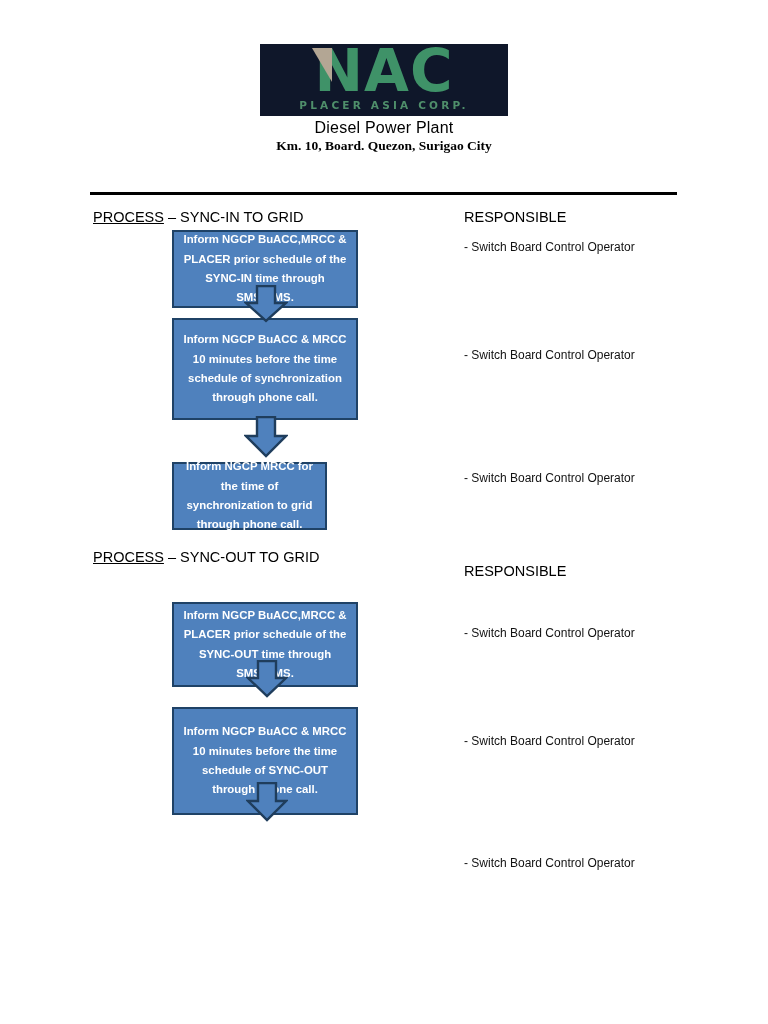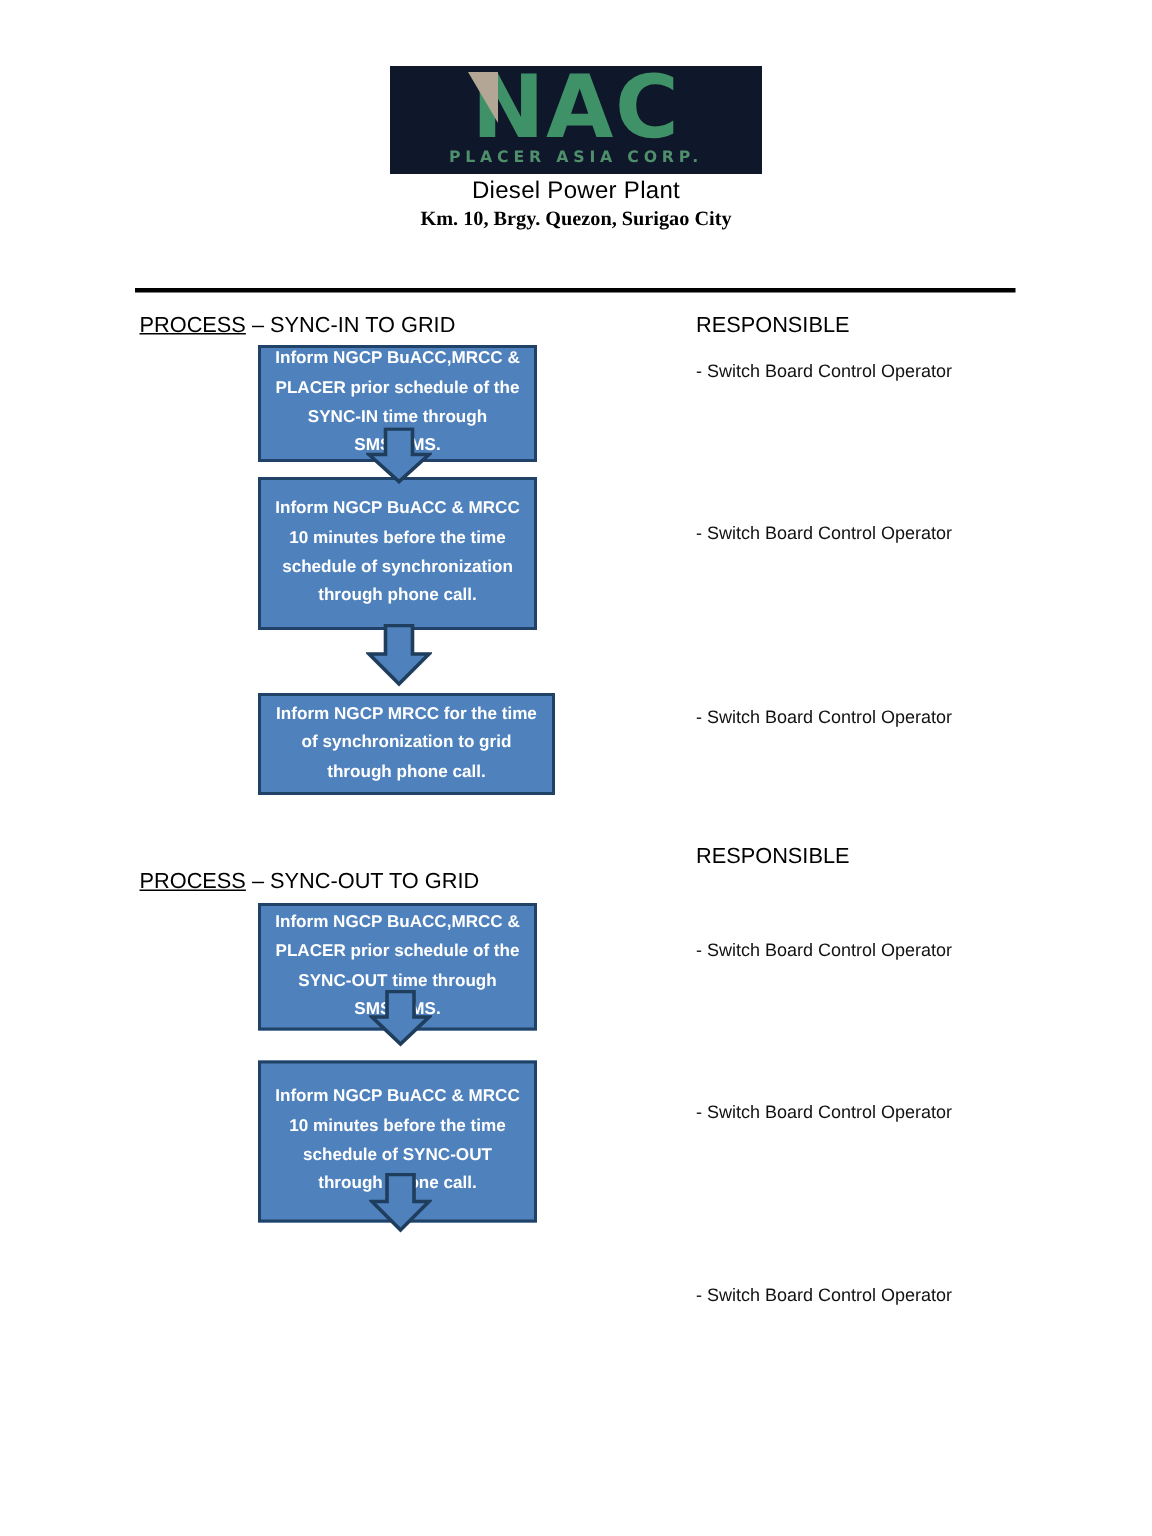--- a/index.html
+++ b/index.html
@@ -157,21 +157,21 @@
 
 <div class="page">
 
   <div class="logo-block">
     <div class="logo-img">
       <div class="logo-word">NAC</div>
       <div class="logo-tri"></div>
       <div class="logo-sub">PLACER ASIA CORP.</div>
     </div>
     <div class="plant-name">Diesel Power Plant</div>
-    <div class="plant-addr">Km. 10, Brgy. Quezon, Surigao City</div>
+    <div class="plant-addr">Km. 10, Board. Quezon, Surigao City</div>
   </div>
 
   <div class="title-rule"></div>
 
   <div class="col-head" style="left:93px; top:209px;">
     <span class="u">PROCESS</span><span> – SYNC-IN TO GRID</span>
   </div>
   <div class="col-head u" style="left:464px; top:209px;">RESPONSIBLE</div>
 
   <div class="flowbox" style="left:172px; top:230px; width:186px; height:78px;">
@@ -185,29 +185,29 @@
 
   <div class="flowbox" style="left:172px; top:318px; width:186px; height:102px;">
     <span>Inform NGCP BuACC &amp; MRCC 10 minutes before the time schedule of synchronization through phone call.</span>
   </div>
   <div class="arrow" style="left:244px; top:416px;">
     <svg width="44" height="42" viewBox="0 0 44 42">
       <polygon points="13,1 31,1 31,20 42,20 22,40 2,20 13,20" fill="#4f81bd" stroke="#1f3d5c" stroke-width="2.4" stroke-linejoin="miter"></polygon>
     </svg>
   </div>
 
-  <div class="flowbox" style="left:172px; top:462px; width:198px; height:68px;">
+  <div class="flowbox" style="left:172px; top:462px; width:155px; height:68px;">
     <span>Inform NGCP MRCC for the time of synchronization to grid through phone call.</span>
   </div>
 
   <div class="resp" style="left:464px; top:240px;">- Switch Board Control Operator</div>
   <div class="resp" style="left:464px; top:348px;">- Switch Board Control Operator</div>
   <div class="resp" style="left:464px; top:471px;">- Switch Board Control Operator</div>
 
-  <div class="col-head" style="left:93px; top:580px;text-align:center;">
+  <div class="col-head" style="left:93px; top:549px;text-align:center;">
     <span class="u">PROCESS</span><span> – SYNC-OUT TO GRID</span>
   </div>
   <div class="col-head u" style="left:464px; top:563px;">RESPONSIBLE</div>
 
   <div class="flowbox" style="left:172px; top:602px; width:186px; height:85px;">
     <span>Inform NGCP BuACC,MRCC &amp; PLACER prior schedule of the SYNC-OUT  time through SMS/MMS.</span>
   </div>
   <div class="arrow" style="left:246px; top:660px;">
     <svg width="42" height="38" viewBox="0 0 42 38">
       <polygon points="12,1 30,1 30,18 40,18 21,36 2,18 12,18" fill="#4f81bd" stroke="#1f3d5c" stroke-width="2.4" stroke-linejoin="miter"></polygon>

